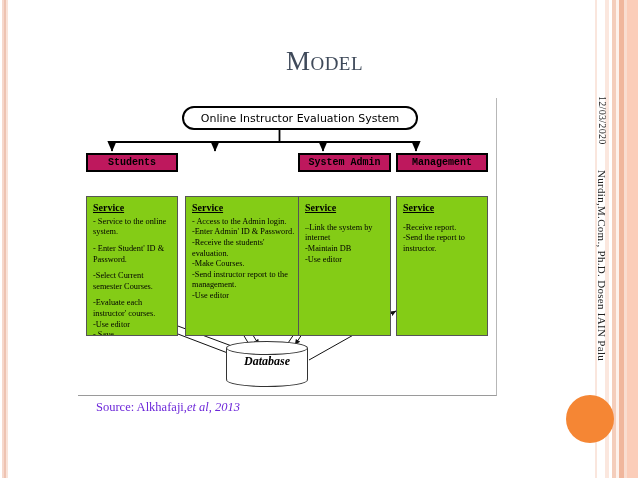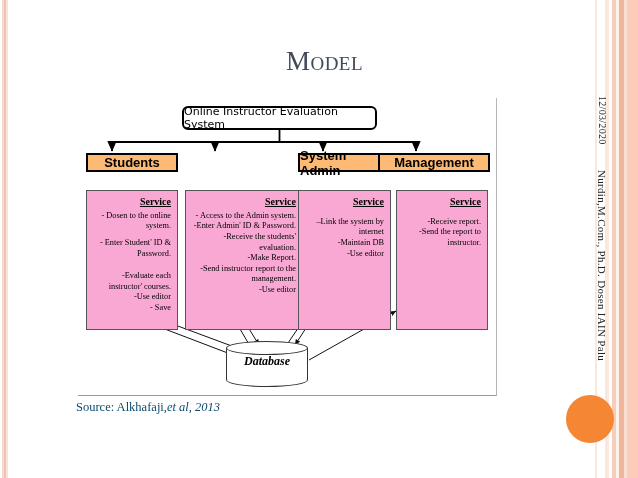--- a/index.html
+++ b/index.html
@@ -108,68 +108,67 @@
     left: 0; top: 0;
     width: 418px; height: 297px;
     pointer-events: none;
   }
 
   
   .root-box {
     position: absolute;
     left: 104px;
     top: 8px;
-    width: 195px;
+    width: 236px;
     height: 24px;
     border: 2.5px solid #000;
-    border-radius: 6px;
+    border-radius: 12px;
     background: #fff;
     display: flex;
     align-items: center;
     justify-content: center;
     font-family: "DejaVu Sans", sans-serif;
     font-size: 11px;
     color: #000;
     box-sizing: border-box;
     z-index: 3;
   }
 
   
   .actor-head {
     position: absolute;
     top: 55px;
     height: 19px;
     border: 2.2px solid #000;
-    background: #fdba74;
+    background: #be185d;
     display: flex;
     align-items: center;
     justify-content: center;
-    font-family: Liberation Sans, sans-serif;
+    font-family: Liberation Mono, monospace;
     font-weight: bold;
-    font-size: 13px;
+    font-size: 10px;
     color: #000;
     box-sizing: border-box;
     z-index: 3;
   }
 
   
   .service-box {
     position: absolute;
-    top: 92px;
+    top: 98px;
     border: 1.2px solid #555;
-    background: #f9a8d4;
+    background: #84cc16;
     box-sizing: border-box;
     padding: 5px 6px 4px 6px;
     font-family: "Liberation Serif", serif;
     font-size: 8.3px;
     line-height: 1.28;
     color: #000;
     z-index: 2;
     overflow: hidden;
-    text-align: right;
   }
   .service-title {
     font-weight: bold;
     font-size: 10px;
     text-decoration: underline;
     display: block;
     margin-bottom: 2px;
   }
   .service-line { display: block; white-space: pre-wrap; }
   .service-gap  { display: block; height: 6px; }
@@ -220,25 +219,25 @@
     font-style: italic;
     font-weight: bold;
     font-size: 12px;
     color: #000;
     z-index: 4;
   }
 
   
   .source {
     position: absolute;
-    left: 76px;
+    left: 96px;
     top: 400px;
     font-family: "Liberation Serif", serif;
     font-size: 12.5px;
-    color: #0c4a6e;
+    color: #6d28d9;
   }
   .source em { font-style: italic; }
 </style>
 </head>
 <body>
 
 <div class="edge-left"></div>
 <div class="edge-right-inner"></div>
 <div class="edge-right"></div>
 <div class="orange-dot"></div>
@@ -279,43 +278,44 @@
       <path d="M208,248 L231,214" stroke="#111" stroke-width="1" fill="none" marker-end="url(#arrs)"></path>
       <path d="M239,213 L217,247" stroke="#111" stroke-width="1" fill="none" marker-end="url(#arrs)"></path>
 
       <path d="M231,262 L318,213" stroke="#111" stroke-width="1" fill="none" marker-end="url(#arrs)"></path>
     </svg>
 
     <div class="root-box">Online Instructor Evaluation System</div>
 
     <div class="actor-head" style="left:8px;   width:92px;">Students</div>
     <div class="actor-head" style="left:220px; width:93px;">System Admin</div>
-    <div class="actor-head" style="left:300px; width:112px;">Management</div>
+    <div class="actor-head" style="left:318px; width:92px;">Management</div>
 
     <div class="service-box" style="left:8px;   width:92px;  height:140px;">
       <span class="service-title">Service</span>
       <div>
-          <span class="service-line">- Dosen to the online system.</span>
+          <span class="service-line">- Service to the online system.</span>
           <span class="service-gap"></span>
           <span class="service-line">- Enter Student' ID &amp; Password.</span>
           <span class="service-gap"></span>
+          <span class="service-line">-Select Current semester Courses.</span>
           <span class="service-gap"></span>
           <span class="service-line">-Evaluate each instructor' courses.</span>
           <span class="service-line">-Use editor</span>
           <span class="service-line">- Save</span>
         </div>
     </div>
 
     <div class="service-box" style="left:107px; width:118px; height:140px;">
       <span class="service-title">Service</span>
       <div>
-          <span class="service-line">- Access to the Admin system.</span>
+          <span class="service-line">- Access to the Admin login.</span>
           <span class="service-line">-Enter Admin' ID &amp; Password.</span>
           <span class="service-line">-Receive the students' evaluation.</span>
-          <span class="service-line">-Make Report.</span>
+          <span class="service-line">-Make Courses.</span>
           <span class="service-line">-Send instructor report to the management.</span>
           <span class="service-line">-Use editor</span>
         </div>
     </div>
 
     <div class="service-box" style="left:220px; width:93px;  height:140px;">
       <span class="service-title">Service</span>
       <div>
           <span class="service-gap"></span>
           <span class="service-line">–Link the system by internet</span>

